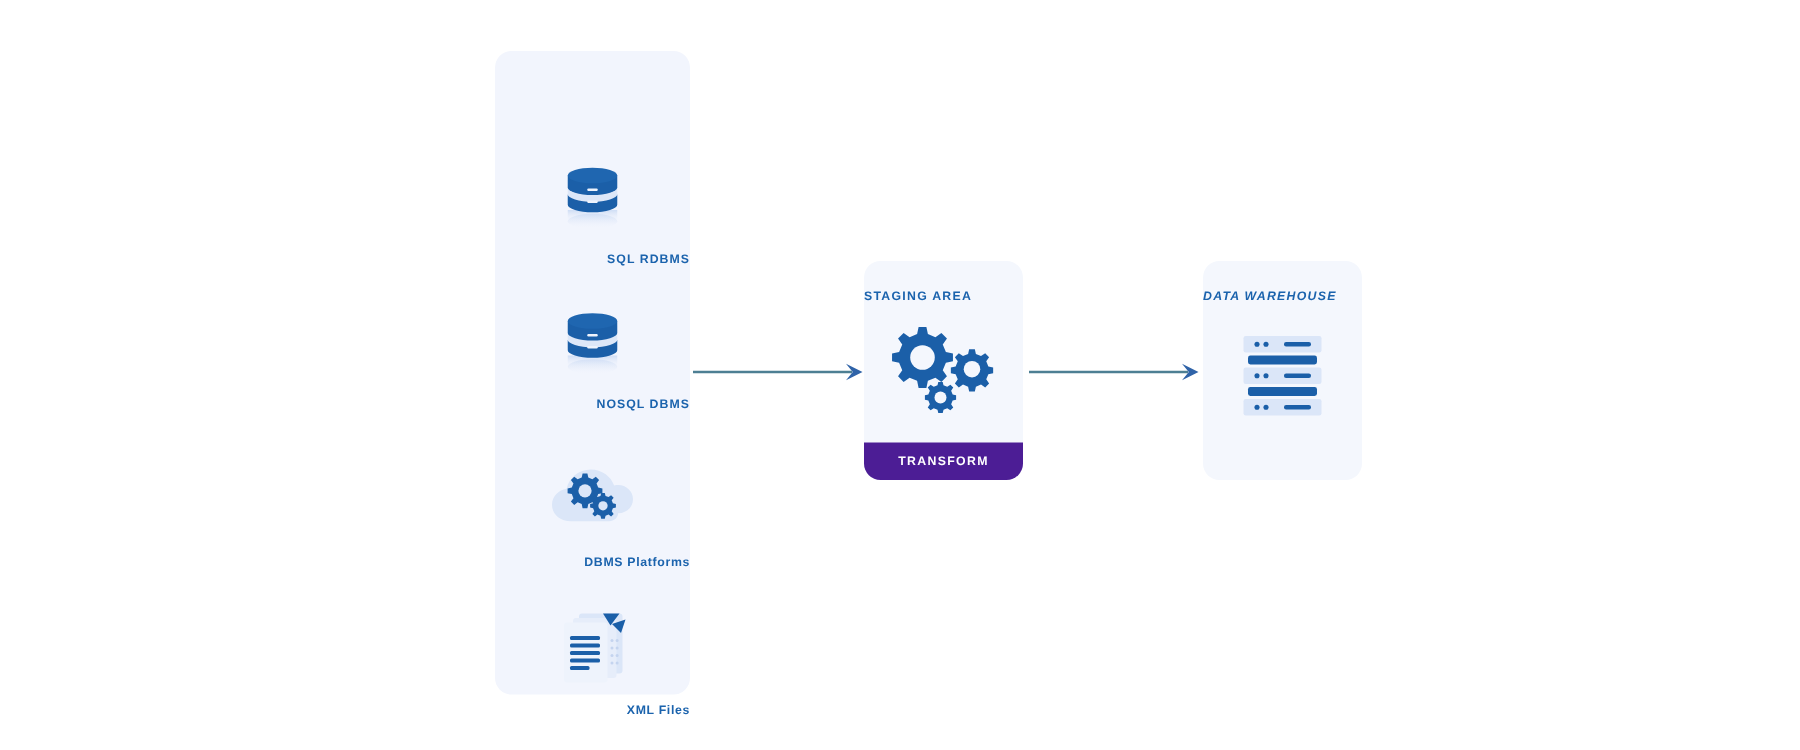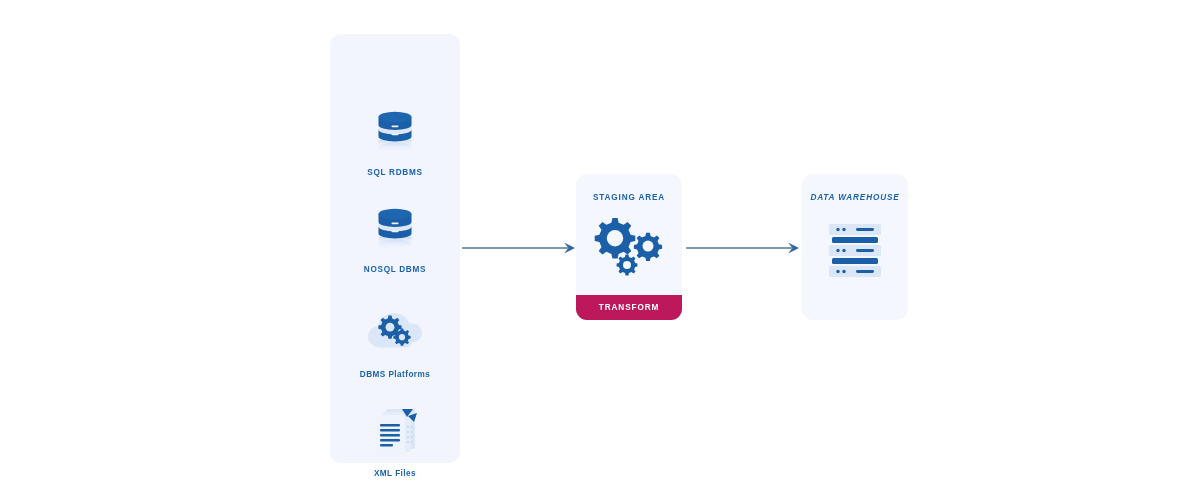--- a/index.html
+++ b/index.html
@@ -65,20 +65,21 @@
     height: 60px;
     width: 130px;
   }
   .src-label {
     margin-top: 7px;
     font-size: 8.2px;
     font-weight: bold;
     color: #1b63ad;
     letter-spacing: 0.45px;
     line-height: 11px;
+    text-align: right;
   }
   .src-label.caps {
     letter-spacing: 0.7px;
   }
 
   
   .cyl {
     position: absolute;
     left: 50%;
     transform: translateX(-50%);
@@ -121,21 +122,20 @@
     left: 684px;
     top: 240px;
     width: 120px;
   }
 
   
   .panel-title {
     position: absolute;
     left: 0;
     width: 100%;
-    text-align: center;
     font-size: 8.2px;
     font-weight: bold;
     letter-spacing: 0.85px;
     color: #1b63ad;
   }
   #staging-title { top: 19px; }
   #warehouse-title { top: 19px; font-style: italic; }
 
   #gears-wrap {
     position: absolute;
@@ -144,21 +144,21 @@
     top: 42px;
     width: 82px;
     height: 62px;
   }
   #transform-bar {
     position: absolute;
     left: 0;
     bottom: 0;
     width: 106px;
     height: 25px;
-    background: #be185d;
+    background: #4c1d95;
     display: flex;
     align-items: center;
     justify-content: center;
     text-align: right;
   }
   #transform-label {
     font-size: 8.2px;
     font-weight: bold;
     letter-spacing: 0.9px;
     color: #ffffff;

